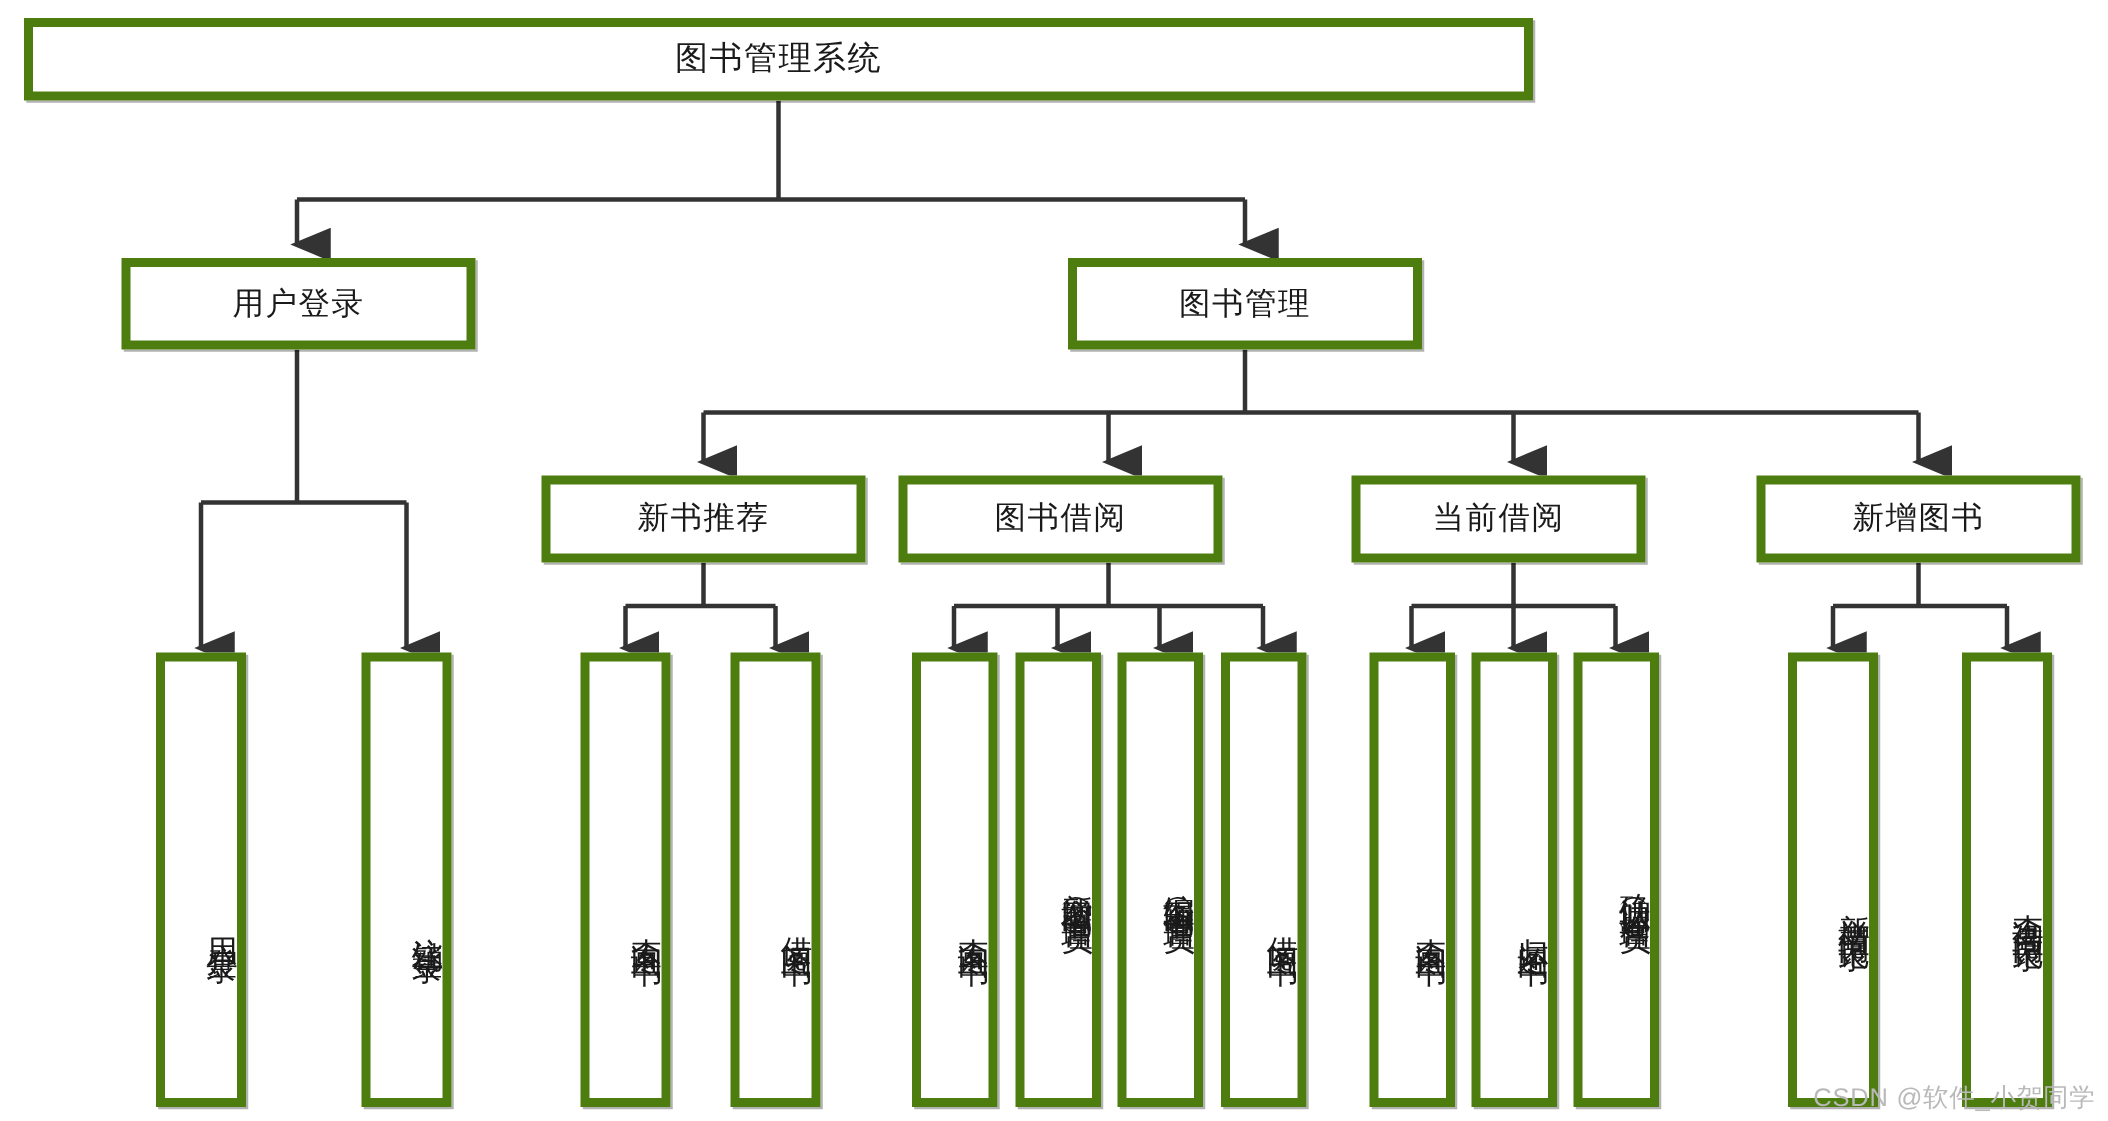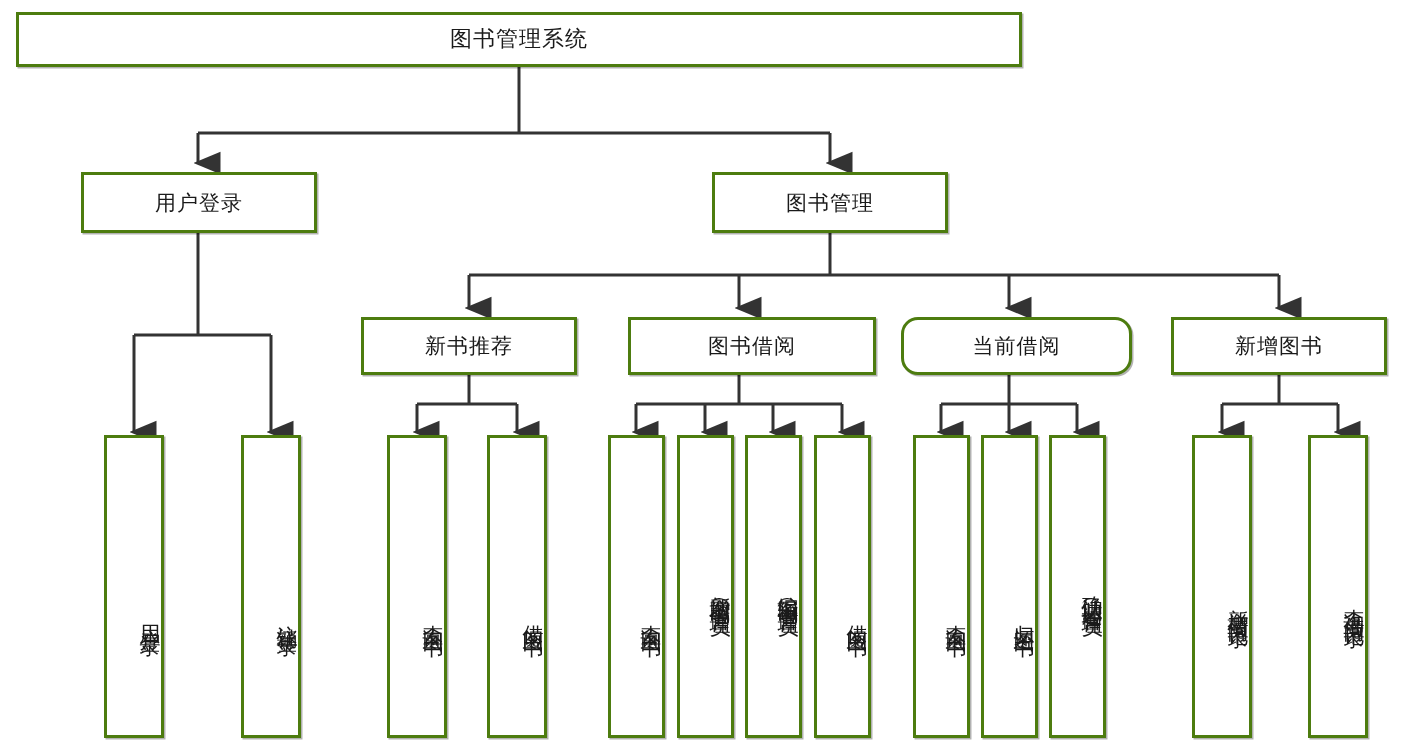--- a/index.html
+++ b/index.html
@@ -19,21 +19,21 @@
     position: absolute;
     left: 0;
     top: 0;
     width: 1405px;
     height: 747px;
   }
   .node {
     position: absolute;
     box-sizing: border-box;
     background: #ffffff;
-    border: 3px solid #4d7c0f;
+    border: 6px solid #4d7c0f;
     box-shadow: 1.5px 1.5px 0 0 rgba(0,0,0,0.30);
     display: flex;
     align-items: center;
     justify-content: center;
     color: #1a1a1a;
     z-index: 2;
   }
   .node.horiz {
     font-size: 21px;
     letter-spacing: 1px;
@@ -134,24 +134,24 @@
   <div class="node horiz" style="left:81px; top:172px; width:236px; height:61px;">
     <span>用户登录</span>
   </div>
   <div class="node horiz" style="left:361px; top:317px; width:216px; height:58px;">
     <span>新书推荐</span>
   </div>
 
   <div class="node horiz" style="left:712px; top:172px; width:236px; height:61px;">
     <span>图书管理</span>
   </div>
-  <div class="node horiz" style="left:628px; top:317px; width:248px; height:58px;">
+  <div class="node horiz" style="left:599px; top:317px; width:216px; height:58px;">
     <span>图书借阅</span>
   </div>
-  <div class="node horiz" style="left:901px; top:317px; width:231px; height:58px;border-radius:17px;">
+  <div class="node horiz" style="left:901px; top:317px; width:196px; height:58px;">
     <span>当前借阅</span>
   </div>
   <div class="node horiz" style="left:1171px; top:317px; width:216px; height:58px;">
     <span>新增图书</span>
   </div>
 
   <div class="node vert" style="left:104px; top:435px; width:60px; height:303px;">
     <span>用户登录</span>
   </div>
   <div class="node vert" style="left:241px; top:435px; width:60px; height:303px;">
@@ -188,14 +188,15 @@
     <span>确认归还（管理员）</span>
   </div>
 
   <div class="node vert mid-text" style="left:1192px; top:435px; width:60px; height:303px;">
     <span>新增借阅记录</span>
   </div>
   <div class="node vert mid-text" style="left:1308px; top:435px; width:60px; height:303px;">
     <span>查询借阅记录</span>
   </div>
 
+  <div id="watermark">CSDN @软件_小贺同学</div>
 
 </div>
 
 </body></html>

